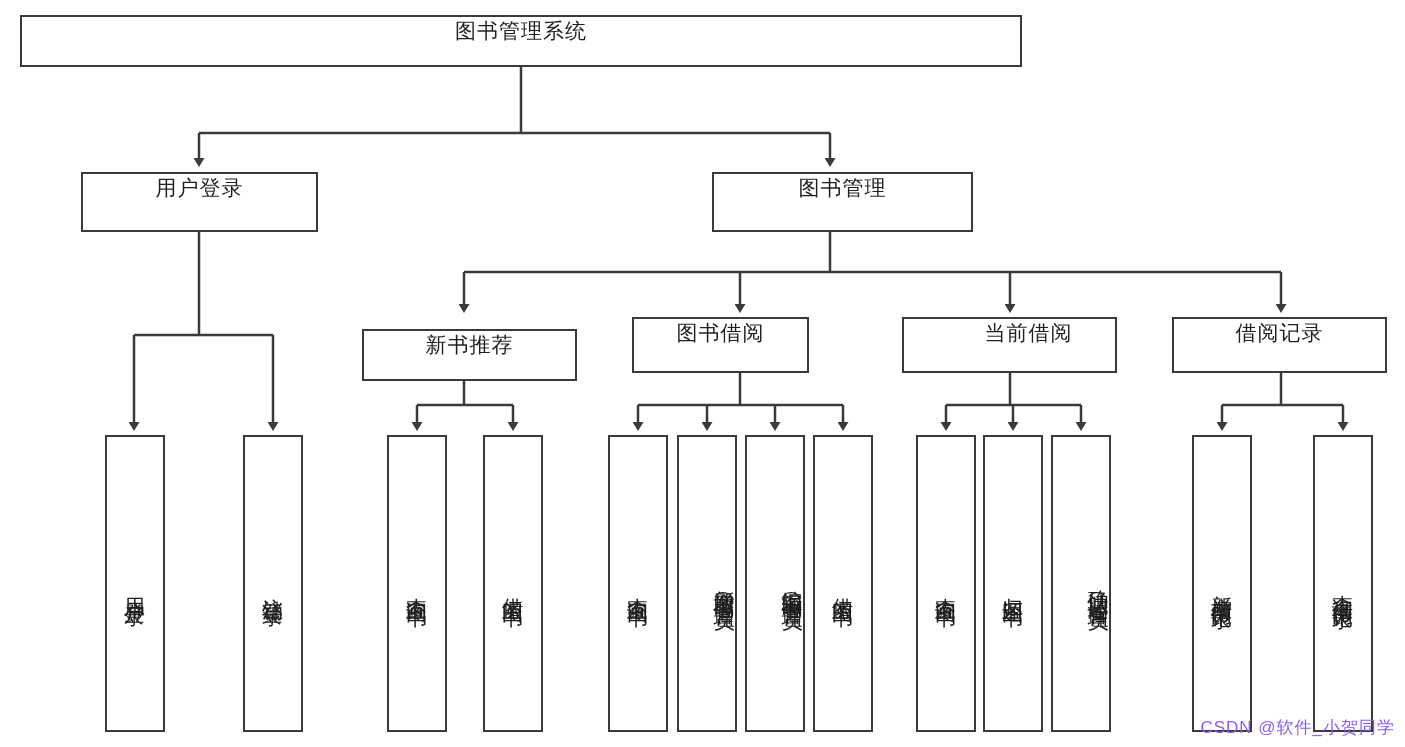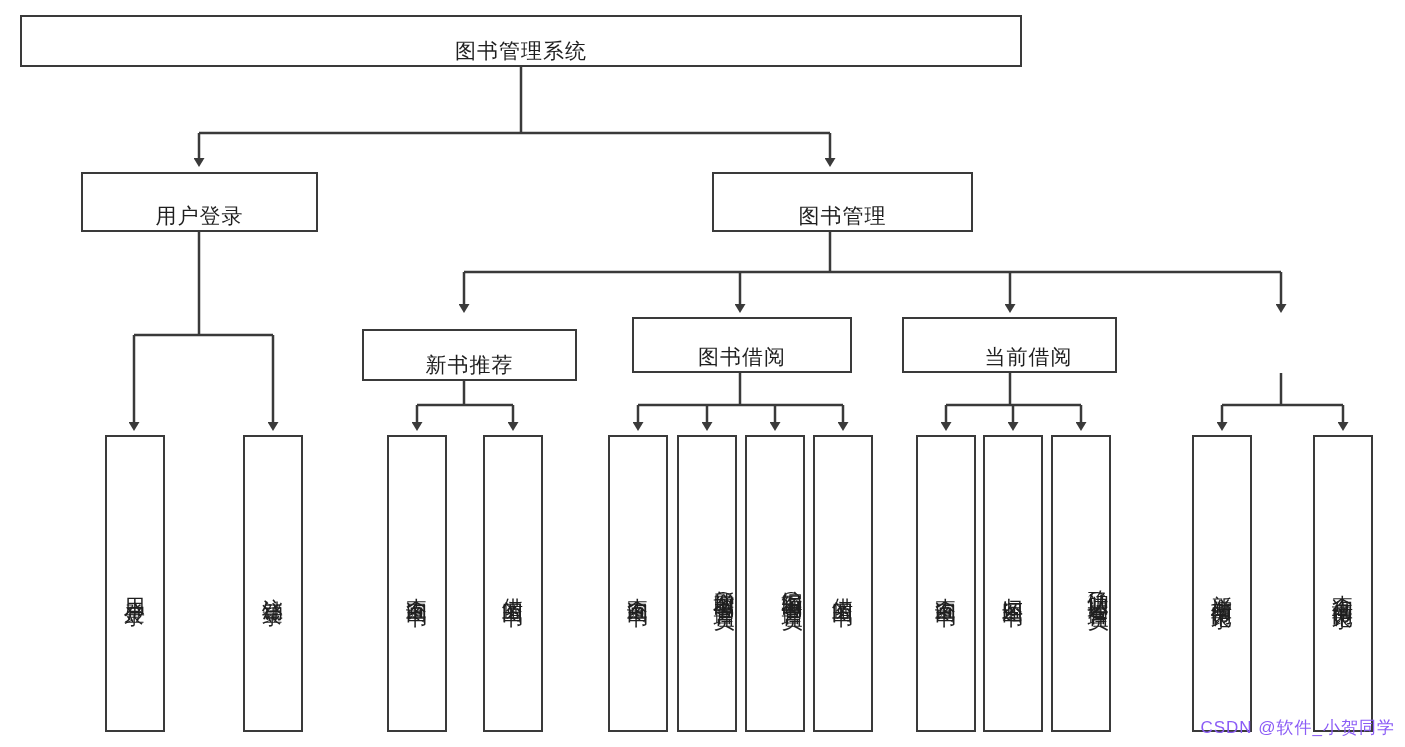--- a/index.html
+++ b/index.html
@@ -16,21 +16,21 @@
   }
   .svg-layer{
     position:absolute;left:0;top:0;width:1405px;height:747px;
   }
   .node{
     position:absolute;
     box-sizing:border-box;
     border:2.5px solid #3a3a3a;
     background:#ffffff;
     display:flex;
-    align-items:flex-end;
+    align-items:flex-start;
     justify-content:center;
     text-align:center;
     color:#1f1f1f;
     z-index:3;
   }
   .node.h{
     font-size:21px;
     letter-spacing:1px;
   }
   .node.v{
@@ -126,25 +126,28 @@
   <div class="node h" style="left:81px;top:172px;width:237px;height:60px;">
     <span class="lbl">用户登录</span>
   </div>
   <div class="node h" style="left:712px;top:172px;width:261px;height:60px;">
     <span class="lbl">图书管理</span>
   </div>
 
   <div class="node h" style="left:362px;top:329px;width:215px;height:52px;">
     <span class="lbl">新书推荐</span>
   </div>
-  <div class="node h" style="left:632px;top:317px;width:220px;height:56px;">
+  <div class="node h" style="left:632px;top:317px;width:177px;height:56px;">
     <span class="lbl">图书借阅</span>
   </div>
   <div class="node h" style="left:902px;top:317px;width:215px;height:56px;padding-left:38px;">
     <span class="lbl">当前借阅</span>
+  </div>
+  <div class="node h" style="left:1172px;top:317px;width:215px;height:56px;">
+    <span class="lbl">借阅记录</span>
   </div>
 
   <div class="node v mid" style="left:105px;top:435px;width:60px;height:297px;">
     <span class="lbl">用户登录</span>
   </div>
   <div class="node v mid" style="left:243px;top:435px;width:60px;height:297px;">
     <span class="lbl">注销登录</span>
   </div>
 
   <div class="node v mid" style="left:387px;top:435px;width:60px;height:297px;">

